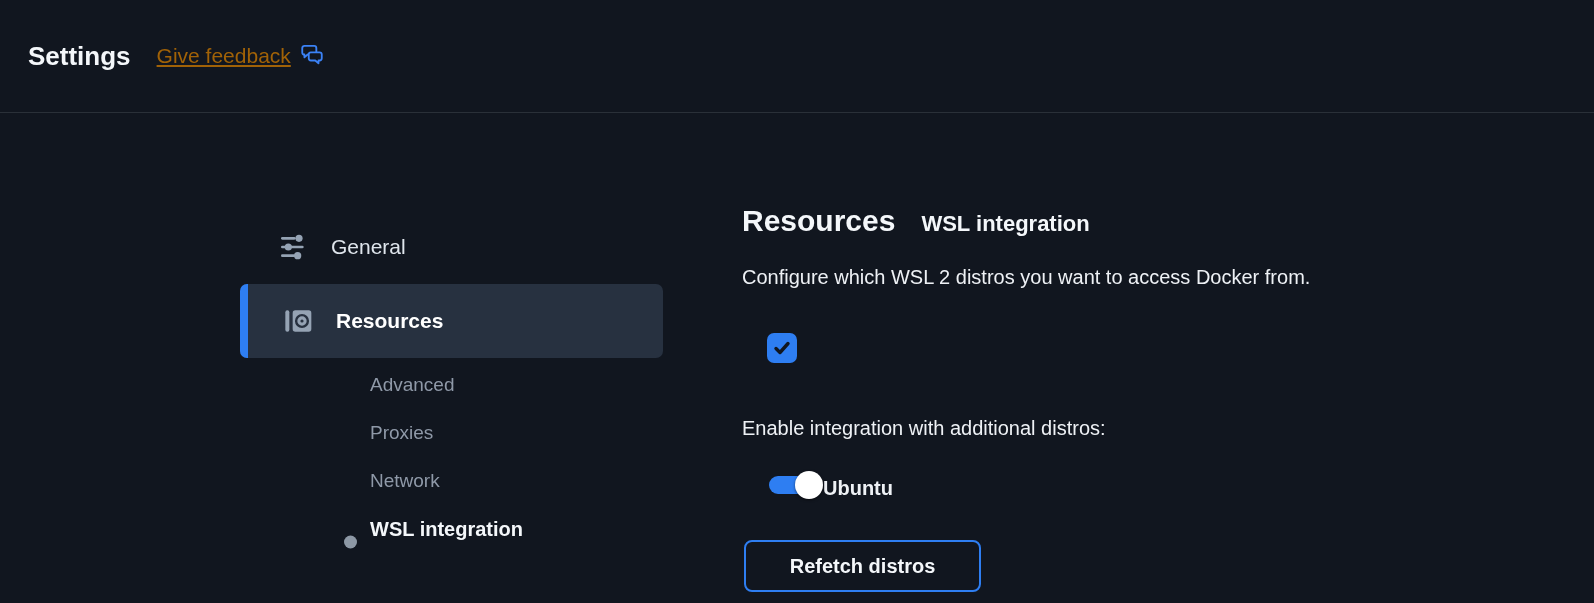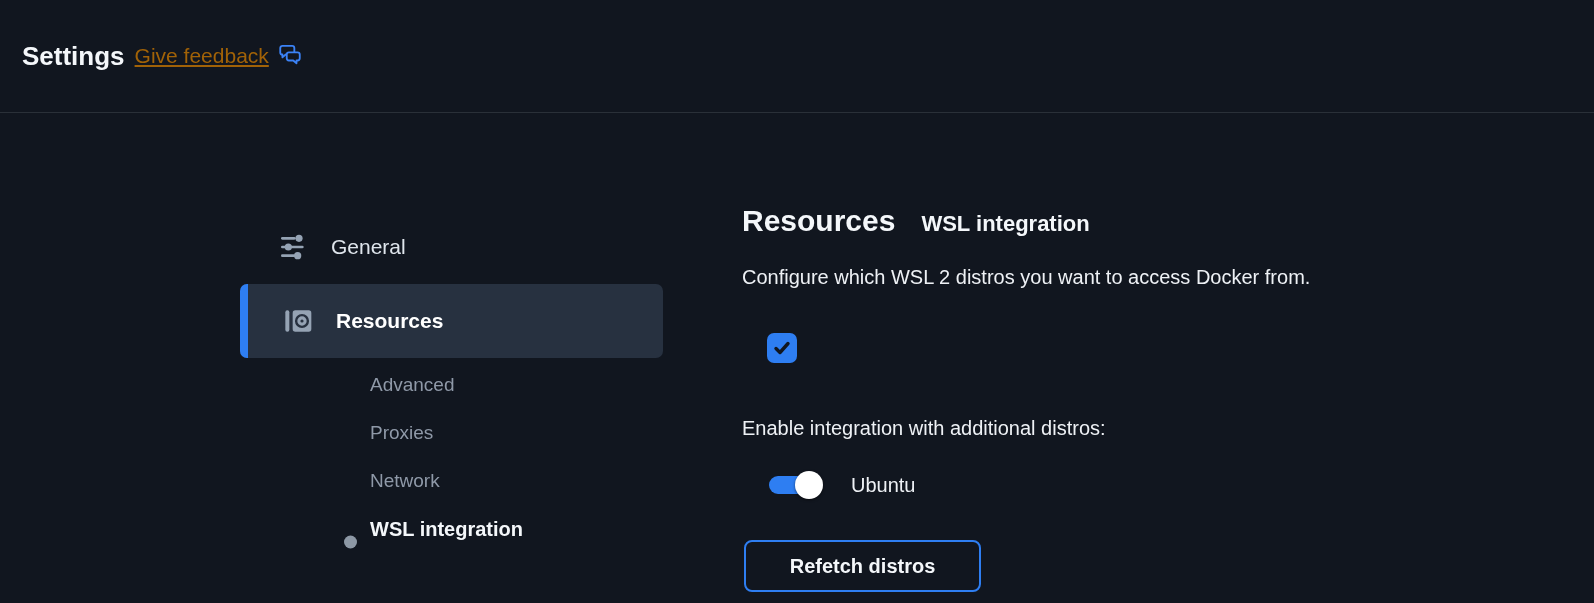--- a/index.html
+++ b/index.html
@@ -8,22 +8,22 @@
     background: #11161f;
     font-family: "Liberation Sans", "DejaVu Sans", sans-serif;
     color: #eef1f5;
     overflow: hidden;
   }
   
   .header {
     height: 113px;
     display: flex;
     align-items: center;
-    padding-left: 22px;
-    gap: 10px;
+    padding-left: 28px;
+    gap: 26px;
     border-bottom: 1px solid #2a3038;
   }
   .app-title { font-size: 26px; font-weight: 700; color: #f4f7fa; }
   .feedback-link {
     display: flex; align-items: center; gap: 8px;
     color: #a16207; font-size: 21px; text-decoration: underline;
     cursor: pointer;
   }
   .feedback-link svg { flex: 0 0 auto; }
 
@@ -93,22 +93,23 @@
     background: #2e7ef2;
     display: inline-flex; align-items: center; justify-content: center;
     cursor: pointer;
   }
   .control-label { font-size: 20px; color: #eef1f5; }
 
   .section-label { margin-top: 52px; font-size: 20px; color: #eef1f5; }
 
   .toggle-row {
     margin-top: 30px; padding-left: 25px;
-    display: flex; align-items: center; gap: 28px;
+    display: flex; align-items: flex-end; 
     height: 30px;
+    font-weight: bold;
   }
   .toggle {
     position: relative; width: 56px; height: 30px; cursor: pointer;
     flex: 0 0 auto;
   }
   .toggle-track {
     position: absolute; left: 2px; top: 6px;
     width: 46px; height: 18px; border-radius: 9px;
     background: #2e7ef2;
   }

